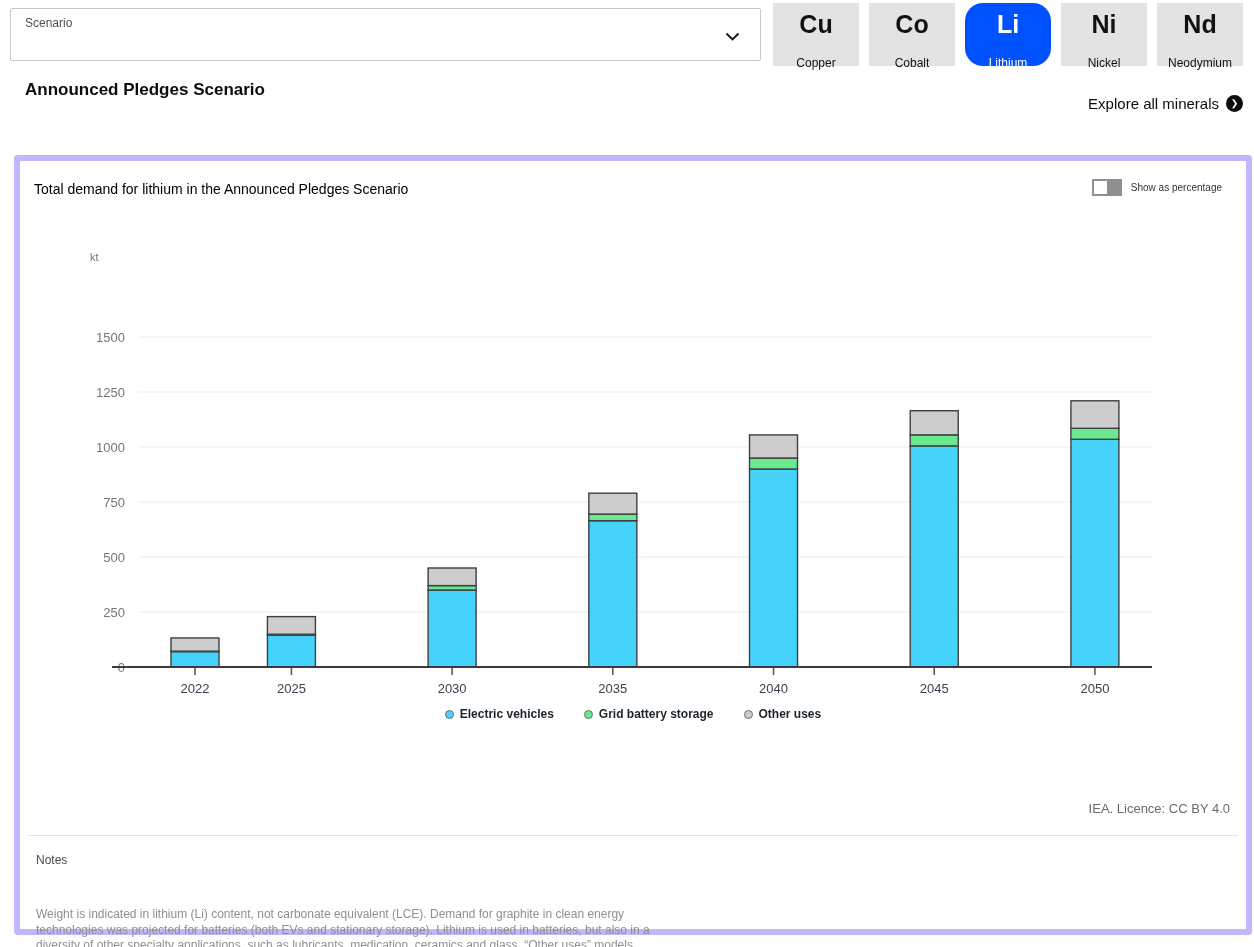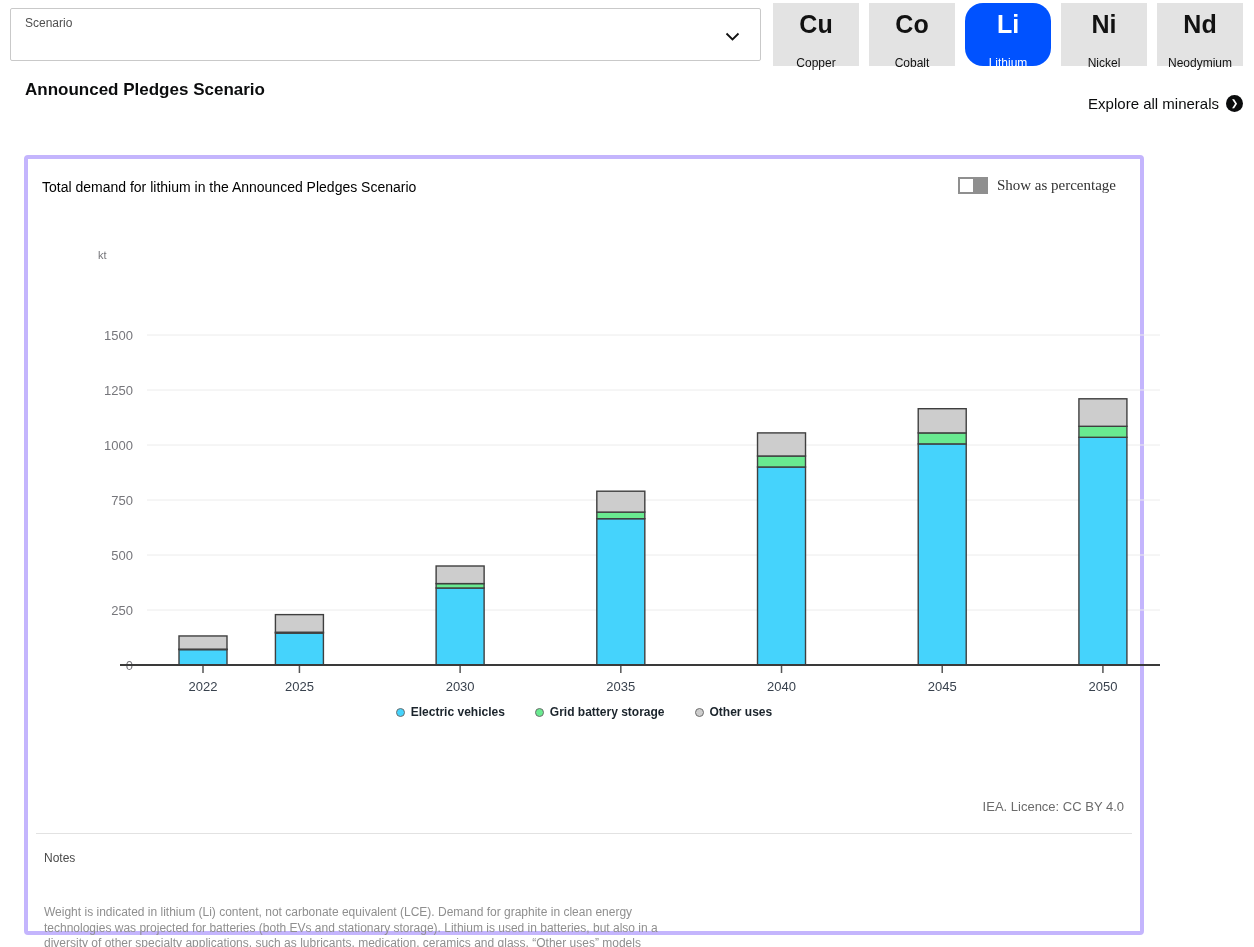--- a/index.html
+++ b/index.html
@@ -23,28 +23,28 @@
   .mineral-btn .nm { font-size:12px; margin-top:2px; }
   .mineral-btn.selected { color:#fff; }
 
   
   .explore { position:absolute; top:95px; right:11px; display:flex; align-items:center; gap:7px;
     font-size:15px; font-weight:400; color:#0b0c0d; cursor:pointer; }
   .explore-icon { width:17px; height:17px; border-radius:50%; background:#0b0c0d; color:#fff;
     display:flex; align-items:center; justify-content:center; font-size:9px; line-height:1; }
 
   
-  .panel { position:absolute; left:24px; top:155px; width:1120px; height:780px;
-    border:4px solid #c4b5fd; border-radius:4px; background:#fff; }
+  .panel { position:absolute; left:14px; top:155px; width:1238px; height:780px;
+    border:6px solid #c4b5fd; border-radius:4px; background:#fff; }
   .panel-title { position:absolute; left:14px; top:20px; font-size:14px; font-weight:500; color:#000; }
 
   .toggle-wrap { position:absolute; right:24px; top:18px; display:flex; align-items:center; gap:9px; cursor:pointer; }
   .toggle-track { position:relative; width:30px; height:17px; background:#8f8f8f; }
   .toggle-knob { position:absolute; left:2px; top:2px; width:13px; height:13px; background:#fff; }
-  .toggle-label { font-size:15px; color:#333;font-family:Liberation Serif, serif; }
+  .toggle-label { font-size:10px; color:#333; }
 
   .kt-unit { position:absolute; left:70px; top:90px; font-size:11px; color:#75757a; }
 
   .chart-svg { position:absolute; left:0; top:85px; }
 
   .legend { position:absolute; left:0; right:0; top:546px; display:flex; justify-content:center;
     align-items:center; gap:30px; }
   .legend-item { display:flex; align-items:center; gap:6px; cursor:pointer; }
   .legend-dot { width:9px; height:9px; border-radius:50%; border:1.5px solid #6e6e6e; }
   .legend-text { font-size:12px; font-weight:700; color:#1b242c; }

